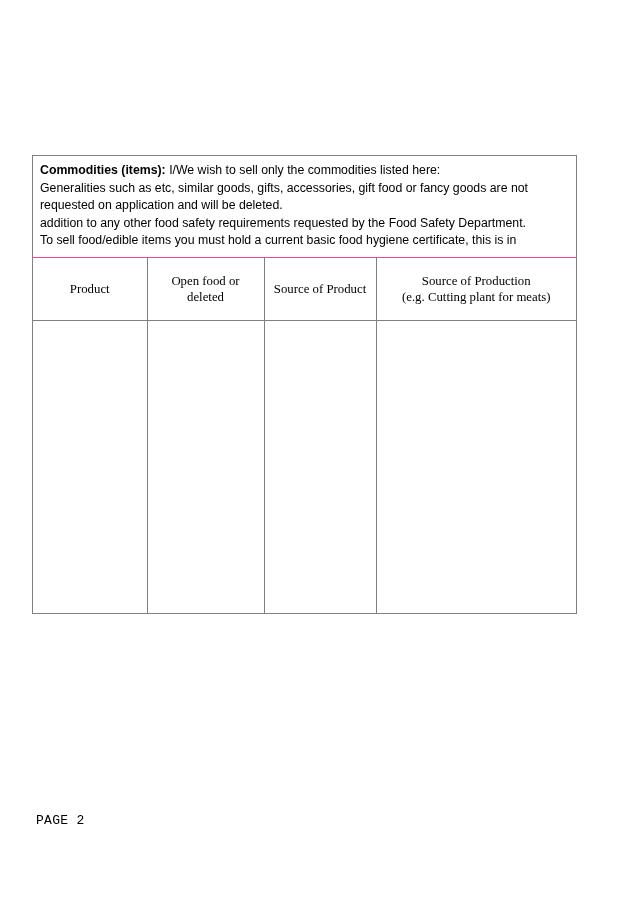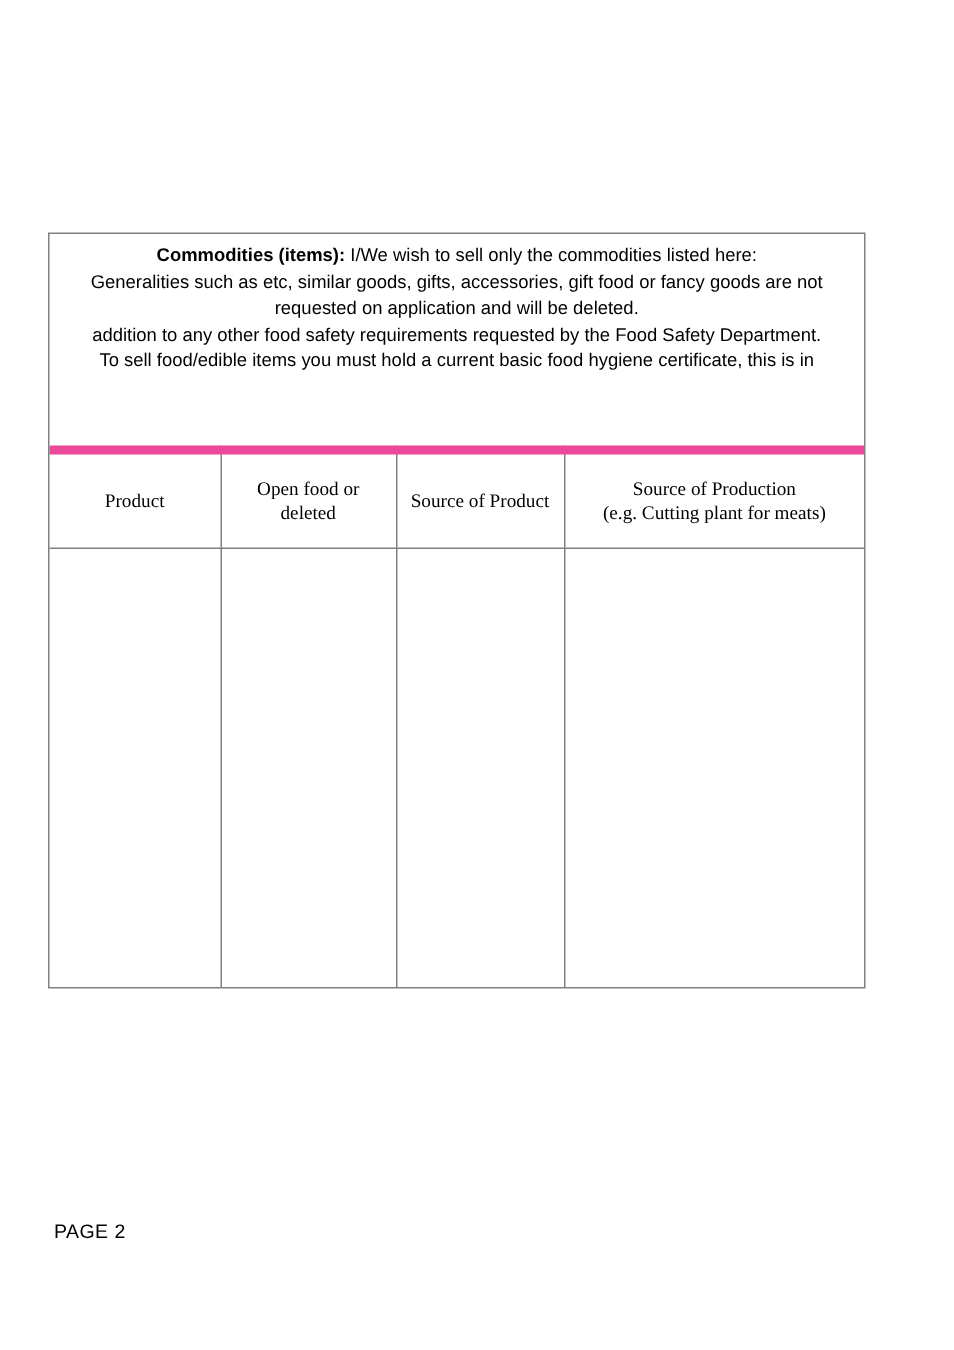--- a/index.html
+++ b/index.html
@@ -38,33 +38,31 @@
 
   
   .notice {
     padding: 6px 7px 7px 7px;
     font-size: 12.3px;
     line-height: 17.6px;
     color: #000000;
   }
   .notice-line {
     white-space: nowrap;
-    text-align: center;
   }
   .notice-lead {
     font-weight: bold;
   }
 
   
   .commodity-table {
     width: 100%;
     border-collapse: collapse;
     table-layout: fixed;
-    border-top: 6px solid #ec4899;
-    margin-top: 40px;
+    border-top: 1px solid #ec4899;
   }
   .commodity-table col.c-product       { width: 114px; }
   .commodity-table col.c-openfood      { width: 117px; }
   .commodity-table col.c-source        { width: 112px; }
   .commodity-table col.c-place         { width: 200px; }
 
   .commodity-table th,
   .commodity-table td {
     border-left: 1px solid #808080;
     border-right: 1px solid #808080;
@@ -94,21 +92,21 @@
   }
   .cell-line {
     display: block;
   }
 
   
   .page-footer {
     position: absolute;
     left: 36px;
     top: 813px;
-    font-family: Liberation Sans, sans-serif;
+    font-family: Liberation Mono, monospace;
     font-size: 13px;
     letter-spacing: 0.3px;
     color: #000000;
   }
 </style>
 </head>
 <body>
 
 <div class="page">
 

